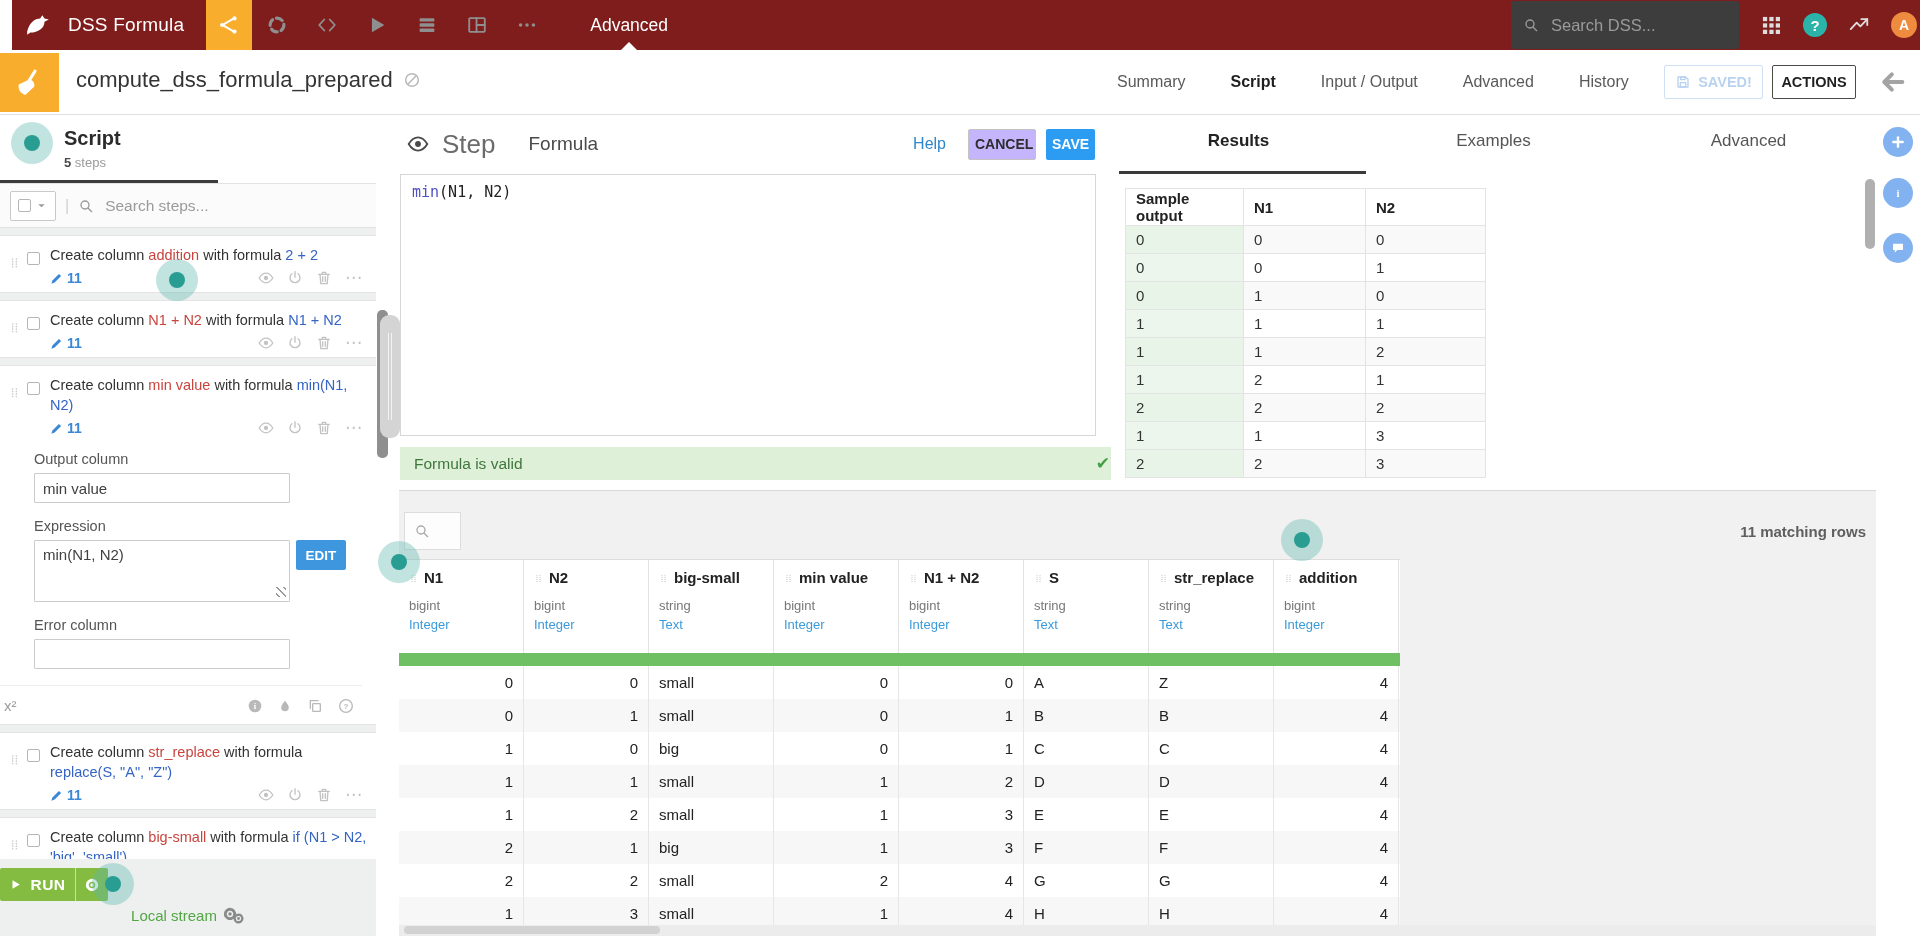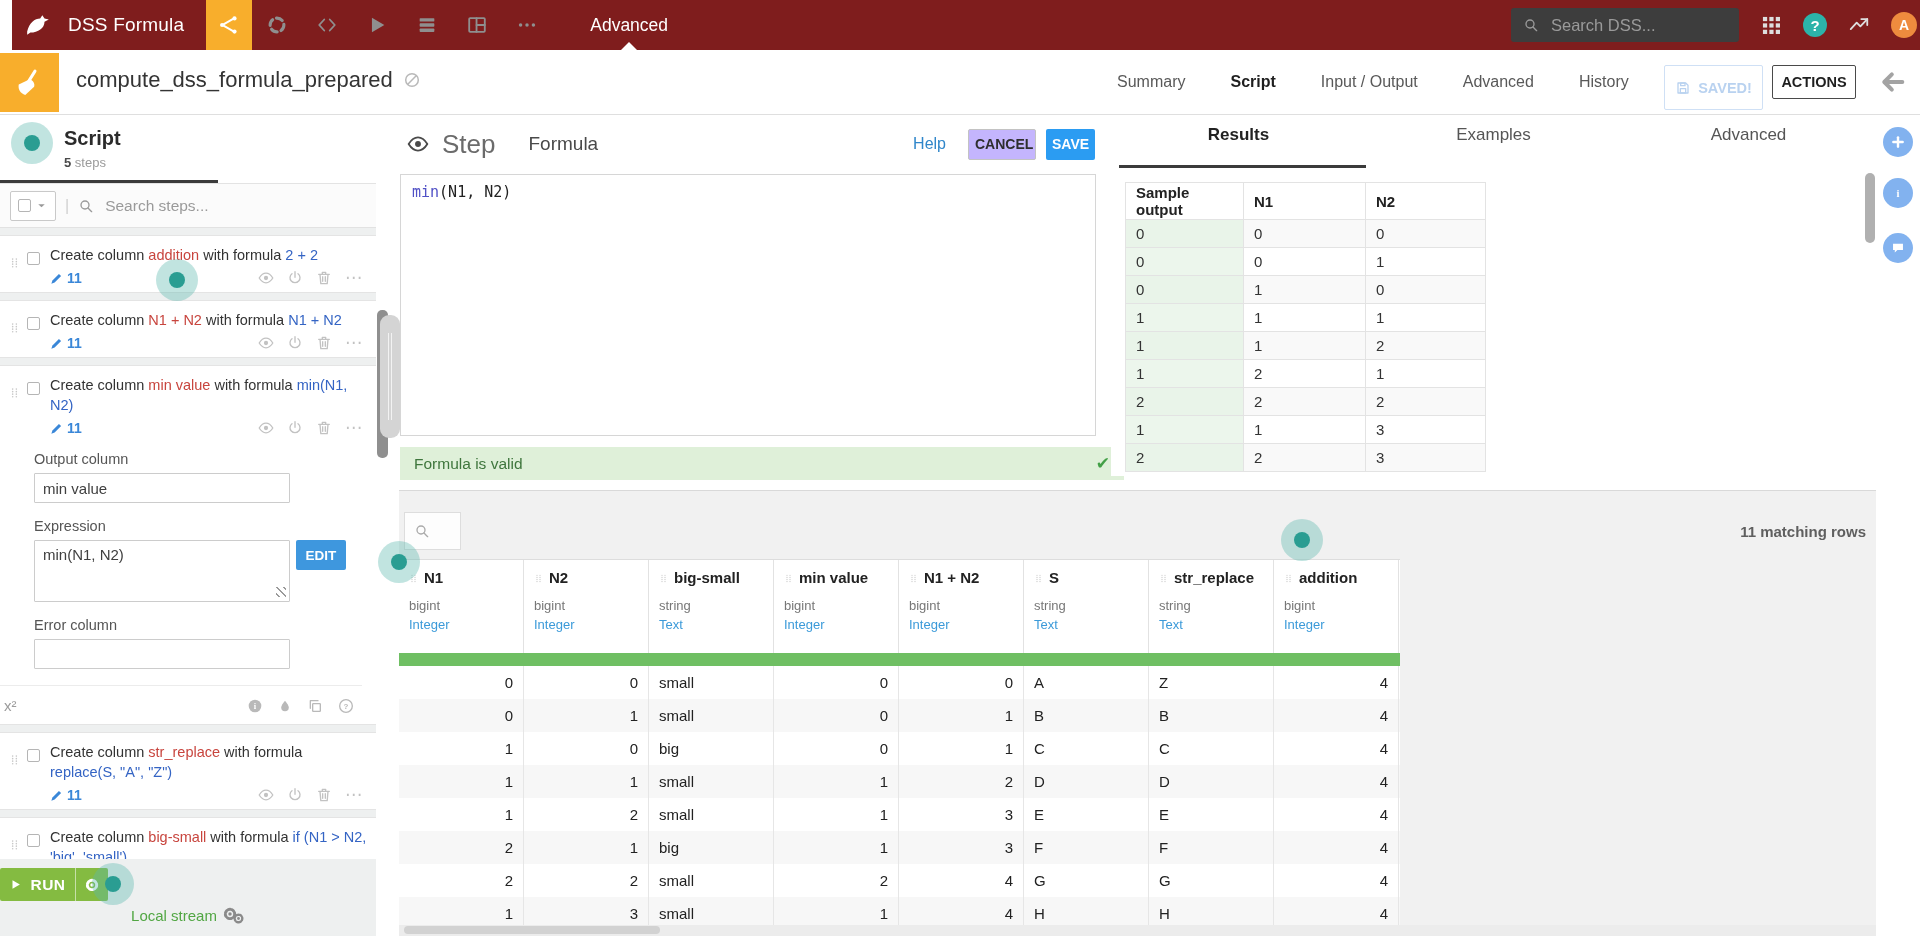--- a/index.html
+++ b/index.html
@@ -17,42 +17,42 @@
   .nav-logo{width:52px;height:50px;display:flex;align-items:center;justify-content:center;color:#fff;}
   .nav-app-title{color:#fff;font-size:19px;letter-spacing:.2px;margin-left:4px;}
   .nav-tile{height:50px;width:46px;display:flex;align-items:center;justify-content:center;color:#9a9a9a;}
   .nav-tile.active{background:#F8AE2C;color:#fff;margin-left:22px;}
   #nav-icons{display:flex;height:50px;}
   .nav-ico{width:50px;height:50px;display:flex;align-items:center;justify-content:center;color:#8f8f8f;cursor:pointer;}
   .nav-page{position:relative;color:#fff;font-size:17.5px;margin-left:30px;height:50px;display:flex;align-items:center;padding:0 8px;}
   .nav-caret{position:absolute;left:50%;margin-left:-8px;bottom:0;width:0;height:0;
              border-left:8px solid transparent;border-right:8px solid transparent;border-bottom:8px solid #fff;}
   .nav-right{margin-left:auto;display:flex;align-items:center;gap:21px;padding-right:15px;}
-  .nav-search{width:228px;height:34px;background:#3d3d3d;border-radius:3px;display:flex;align-items:center;
+  .nav-search{width:228px;height:48px;background:#3d3d3d;border-radius:3px;display:flex;align-items:center;
               padding:0 12px;gap:10px;color:#9a9a9a;}
   .nav-search input{background:transparent;border:none;outline:none;color:#bbb;font-size:16.5px;width:160px;
                     font-family:inherit;}
   .nav-search input::placeholder{color:#9a9a9a;}
   .help-circle{width:24px;height:24px;border-radius:50%;background:#2CB3A9;color:#fff;font-size:15px;font-weight:bold;
                display:flex;align-items:center;justify-content:center;cursor:pointer;}
   .avatar{width:26px;height:26px;border-radius:50%;background:#EE8B3E;color:#fff;font-size:14px;font-weight:bold;
           display:flex;align-items:center;justify-content:center;cursor:pointer;}
   .grid-ico,.trend-ico{color:#dedede;cursor:pointer;}
 
   
   .page-header{position:absolute;left:0;top:50px;width:1920px;height:65px;background:#fff;
                border-bottom:1px solid #dfdfdf;z-index:20;}
   .recipe-tile{position:absolute;left:0;top:3px;width:59px;height:59px;background:#F8AE2C;color:#fff;
                display:flex;align-items:center;justify-content:center;}
   .recipe-title{position:absolute;left:76px;top:17px;font-size:22px;color:#343434;display:flex;align-items:center;gap:10px;}
   .slash-ico{color:#b9b9b9;}
   .header-tabs{position:absolute;left:1117px;top:0;height:64px;display:flex;align-items:center;gap:45px;}
   .h-tab{font-size:16px;color:#595959;cursor:pointer;white-space:nowrap;}
   .h-tab.active{font-weight:bold;color:#1f1f1f;}
-  .saved-btn{position:absolute;right:157px;top:15px;width:99px;height:45px;border:1px solid #cfe0f5;border-radius:2px;
+  .saved-btn{position:absolute;right:157px;top:15px;width:99px;height:34px;border:1px solid #cfe0f5;border-radius:2px;
              background:#fff;color:#b9d2f0;font-weight:bold;font-size:14.5px;display:flex;align-items:center;
              justify-content:center;gap:7px;}
   .actions-btn{position:absolute;right:64px;top:15px;width:84px;height:34px;border:1px solid #4a4a4a;border-radius:2px;
                background:#fff;color:#1f1f1f;font-weight:bold;font-size:14.5px;display:flex;align-items:center;justify-content:center;cursor:pointer;}
   .header-back{position:absolute;right:12px;top:18px;width:30px;height:28px;color:#a3a3a3;cursor:pointer;}
 
   
   .right-rail{position:absolute;right:0;top:115px;width:44px;bottom:0;background:#fff;z-index:15;}
   .rail-btn{position:absolute;left:7px;width:30px;height:30px;border-radius:50%;background:#82B2EF;color:#fff;
             display:flex;align-items:center;justify-content:center;cursor:pointer;}
@@ -133,21 +133,21 @@
   .save-btn{margin-left:10px;width:49px;height:31px;background:#2B9CF2;border:none;border-radius:2px;
             font-weight:bold;font-size:14px;color:#fff;cursor:pointer;font-family:inherit;}
   .ep-code{position:absolute;left:1px;top:59px;width:696px;height:262px;border:1px solid #d6d6d6;
            font-family:"DejaVu Sans Mono",monospace;font-size:15px;padding:8px 11px;color:#222;background:#fff;cursor:text;}
   .code-fn{color:#5151C6;}
   .ep-valid{position:absolute;left:1px;top:332px;width:724px;height:33px;background:#DFF0D9;color:#3F763D;
             font-size:15.5px;display:flex;align-items:center;padding:0 14px;}
   .ep-valid .vcheck{margin-left:auto;color:#43A047;font-size:17px;font-weight:bold;}
 
   
-  .results-panel{position:absolute;left:1111px;top:101px;width:765px;height:375px;background:#fff;}
+  .results-panel{position:absolute;left:1111px;top:107px;width:765px;height:375px;background:#fff;}
   .rp-tabs{position:relative;display:flex;height:67px;}
   .rp-tab{flex:1;display:flex;align-items:center;justify-content:center;font-size:17px;color:#555;cursor:pointer;}
   .rp-tab.active{font-weight:bold;color:#222;}
   .rp-underline{position:absolute;left:8px;bottom:0;width:247px;height:3px;background:#3b3b3b;}
   .rp-table-wrap{position:absolute;left:14px;top:81px;right:20px;bottom:2px;overflow:hidden;}
   table.rp{border-collapse:collapse;}
   table.rp th,table.rp td{border:1px solid #e3e3e3;font-size:15px;padding:0 10px;text-align:left;}
   table.rp th{height:37px;font-weight:bold;color:#222;background:#fff;}
   table.rp td{height:28px;color:#333;}
   table.rp td.sample{background:#ecf6ec;}

